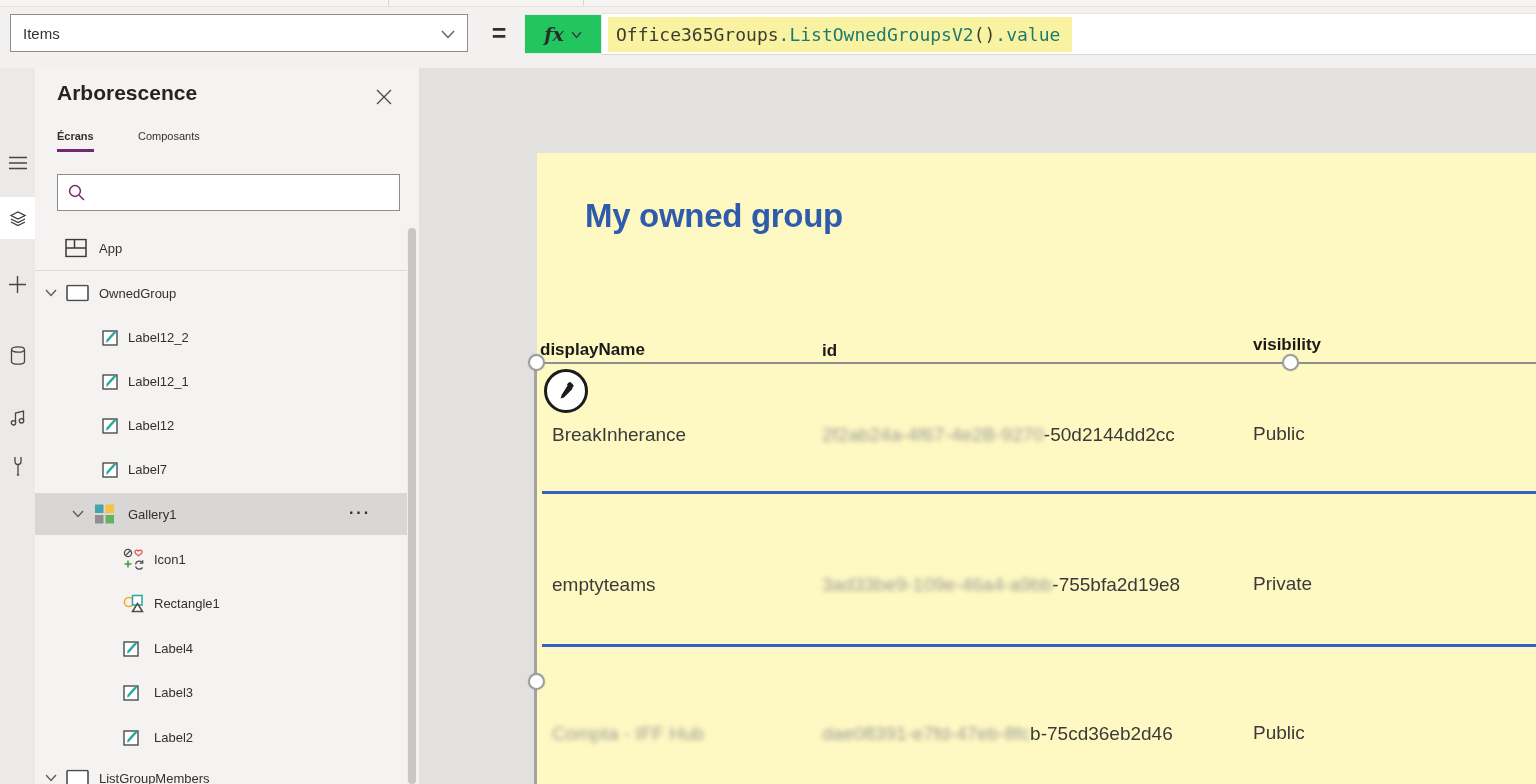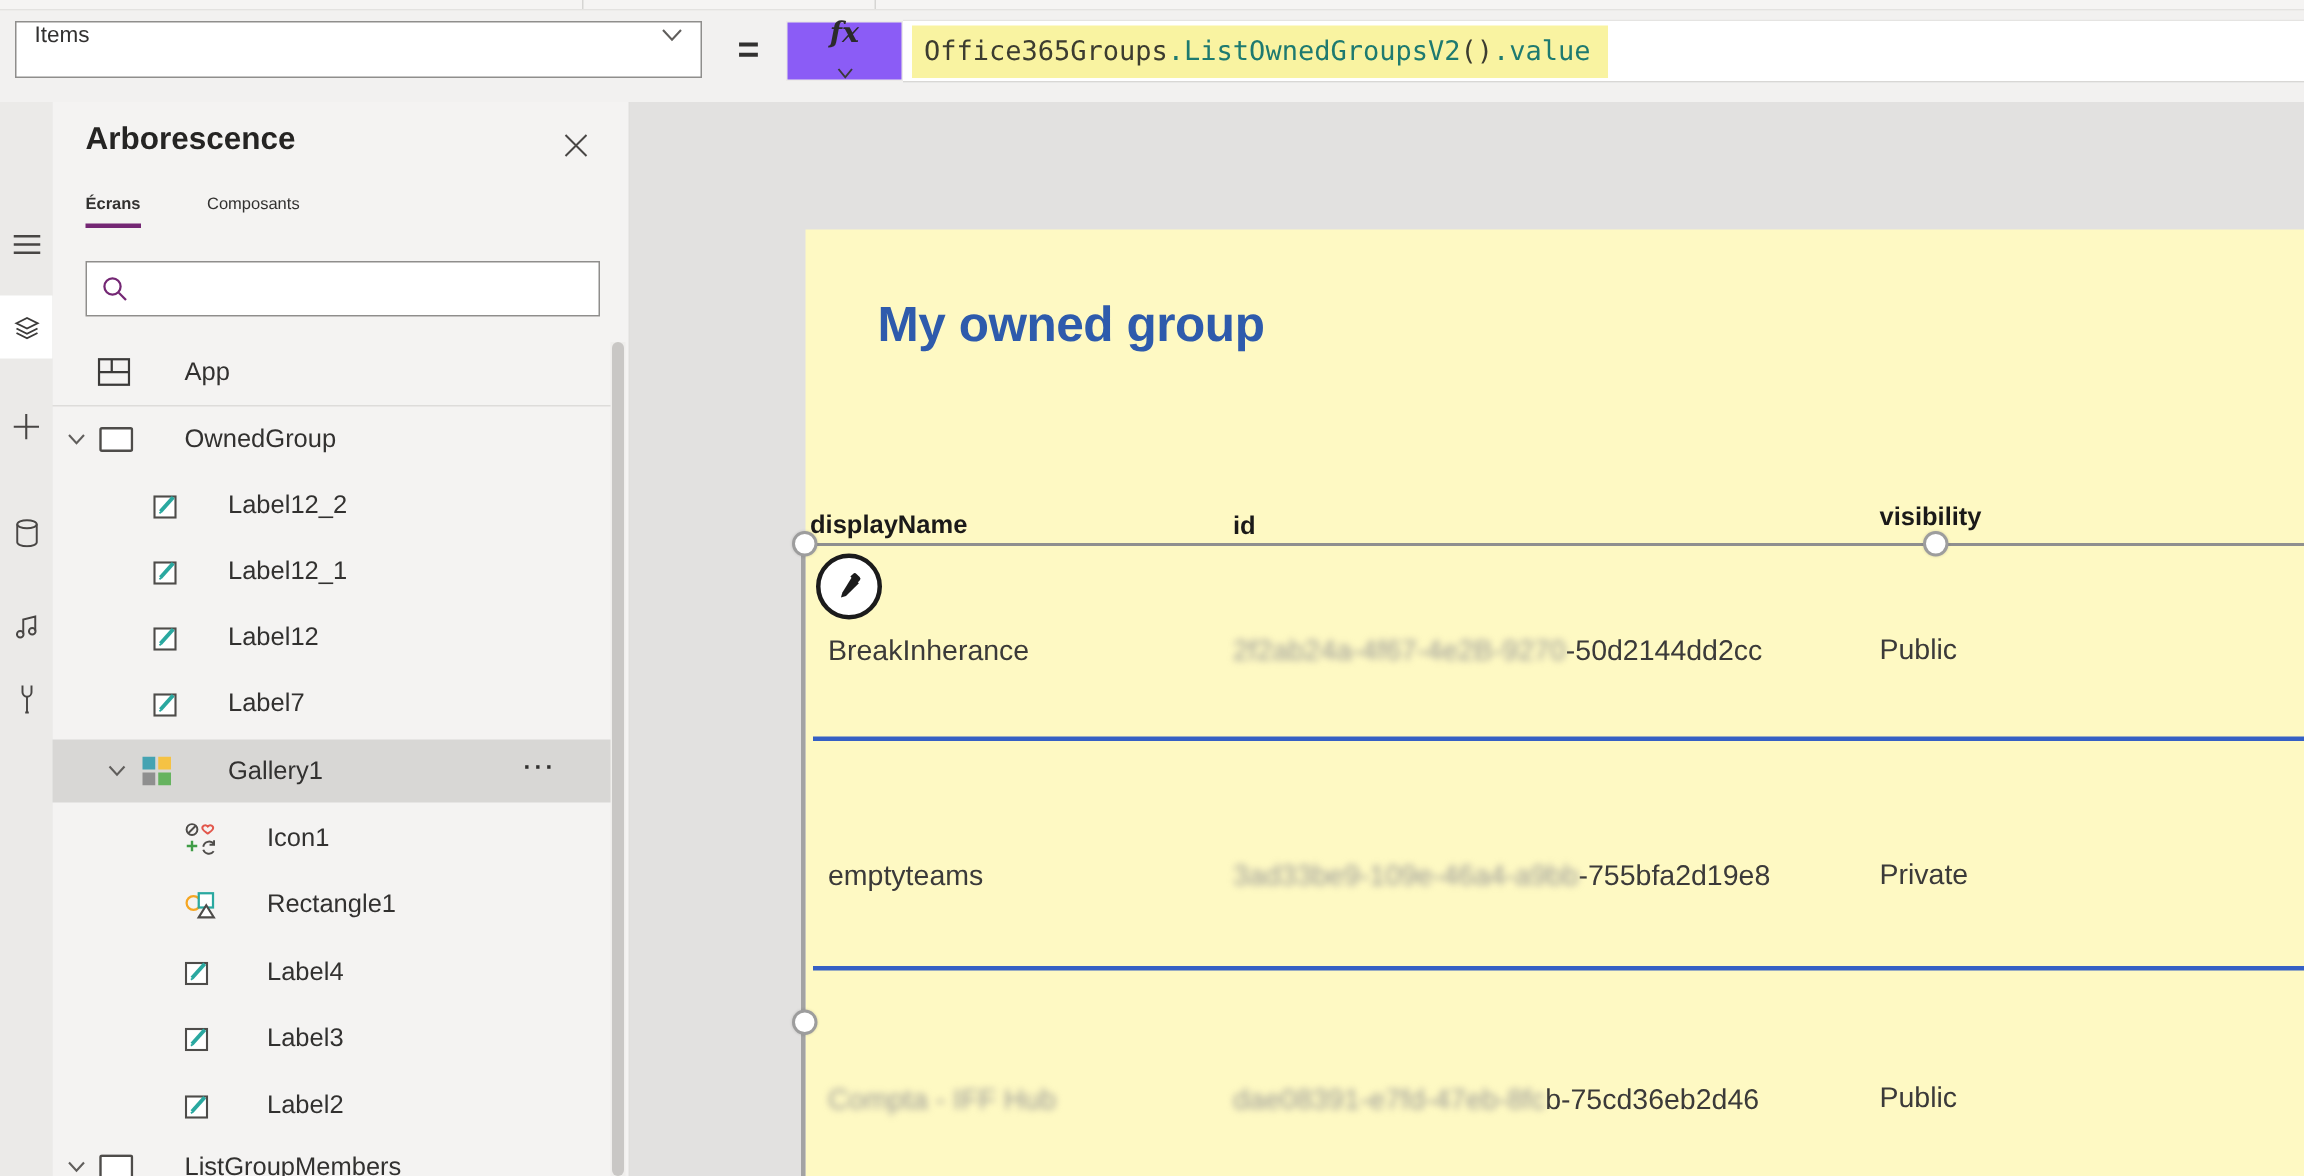--- a/index.html
+++ b/index.html
@@ -6,28 +6,28 @@
   .screen{position:relative;width:1536px;height:784px;background:#e2e1e0;overflow:hidden;
           font-family:"Liberation Sans",sans-serif;}
 
   
   .topstrip{position:absolute;left:0;top:0;width:100%;height:6px;background:#f5f4f3;border-bottom:1px solid #e3e2e0;}
   .topstrip .tdiv{position:absolute;top:0;width:1px;height:6px;background:#d6d5d3;}
 
   
   .fbar{position:absolute;left:0;top:7px;width:100%;height:61px;background:#f2f1f0;}
   .prop{position:absolute;left:10px;top:7px;width:458px;height:38px;background:#fff;
-        border:1px solid #8f8e8c;box-sizing:border-box;display:flex;
+        border:1px solid #8f8e8c;box-sizing:border-box;display:flex;align-items:center;
         padding:0 12px;font-size:15px;color:#323130;cursor:default;}
   .prop .chev{margin-left:auto;}
   .eq{position:absolute;left:484px;top:7px;width:30px;height:38px;display:flex;align-items:center;
       justify-content:center;font-size:25px;font-weight:700;color:#323130;}
-  .fxbtn{position:absolute;left:524px;top:7px;width:78px;height:40px;background:#8b5cf6;
+  .fxbtn{position:absolute;left:524px;top:7px;width:78px;height:40px;background:#22c55e;
          border:1px solid #eceae8;box-sizing:border-box;display:flex;align-items:center;
-         justify-content:center;gap:7px;flex-direction:column;}
+         justify-content:center;gap:7px;}
   .fxbtn .fxg{font-family:"DejaVu Serif",serif;font-style:italic;font-weight:700;font-size:19px;color:#2b2b2b;}
   .finput{position:absolute;left:602px;top:6px;right:0;height:42px;background:#fff;
           border-top:1px solid #e5e4e2;border-bottom:1px solid #d8d7d5;box-sizing:border-box;
           display:flex;align-items:center;}
   .fhl{margin-left:6px;background:#F9F3A1;padding:7px 12px 7px 8px;
        font-family:"DejaVu Sans Mono",monospace;font-size:18px;white-space:pre;}
   .tok-d{color:#3c3c30;}
   .tok-t{color:#1E7A70;}
 
   
@@ -47,21 +47,21 @@
   .search{position:absolute;left:22px;top:106px;width:343px;height:37px;background:#fff;
           border:1px solid #8f8e8c;box-sizing:border-box;display:flex;align-items:center;
           padding:0 10px;gap:9px;}
   .search input{border:none;outline:none;flex:1;font-size:15px;color:#323130;background:transparent;
                 font-family:"Liberation Sans",sans-serif;}
   .search input::placeholder{color:#6f6e6d;}
   .divline{position:absolute;left:0;top:202px;width:374px;height:1px;background:#dddcda;}
 
   .trow{position:absolute;left:0;width:374px;height:44px;cursor:default;}
   .trow.sel{background:#d8d7d5;}
-  .tlabel{position:absolute;top:50%;transform:translateY(-50%);font-size:17px;color:#323130;white-space:nowrap;margin-left:24px;}
+  .tlabel{position:absolute;top:50%;transform:translateY(-50%);font-size:13px;color:#323130;white-space:nowrap;}
   .ticon,.tchev{position:absolute;top:50%;transform:translateY(-50%);}
   .tmore{position:absolute;right:38px;top:50%;transform:translateY(-58%);font-size:16px;
          letter-spacing:2px;color:#323130;font-weight:700;}
 
   .sbar{position:absolute;right:2px;top:160px;bottom:0;width:10px;background:#efeeec;}
   .sthumb{position:absolute;left:1px;top:0;bottom:0;width:8px;background:#c9c7c5;border-radius:4px;}
 
   
   .canvas{position:absolute;left:537px;top:153px;right:0;bottom:0;background:#fef9c3;}
   .ctitle{position:absolute;left:48px;top:44px;font-size:33px;font-weight:700;color:#2E5BAC;letter-spacing:-0.3px;}

